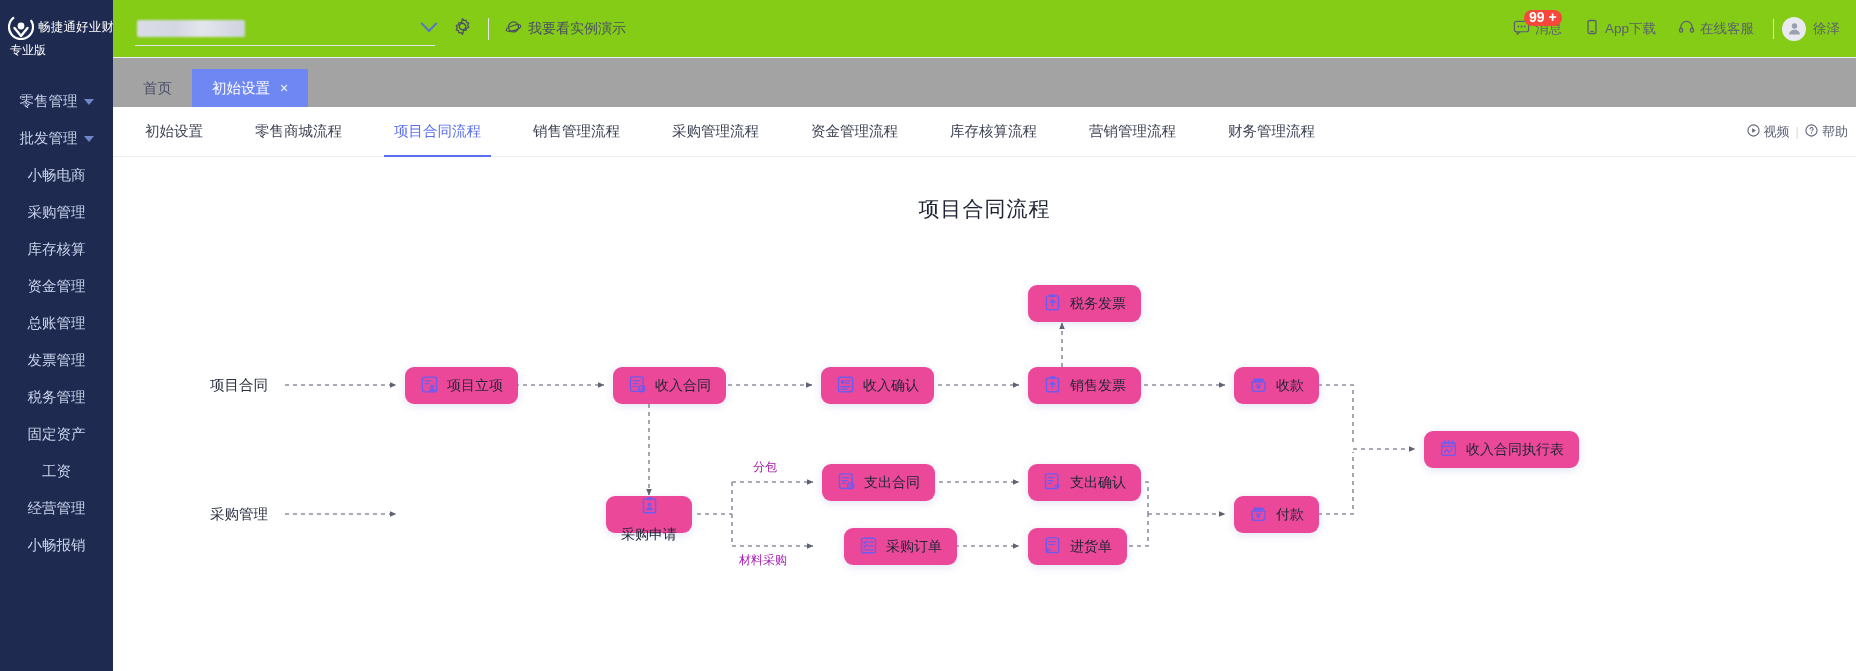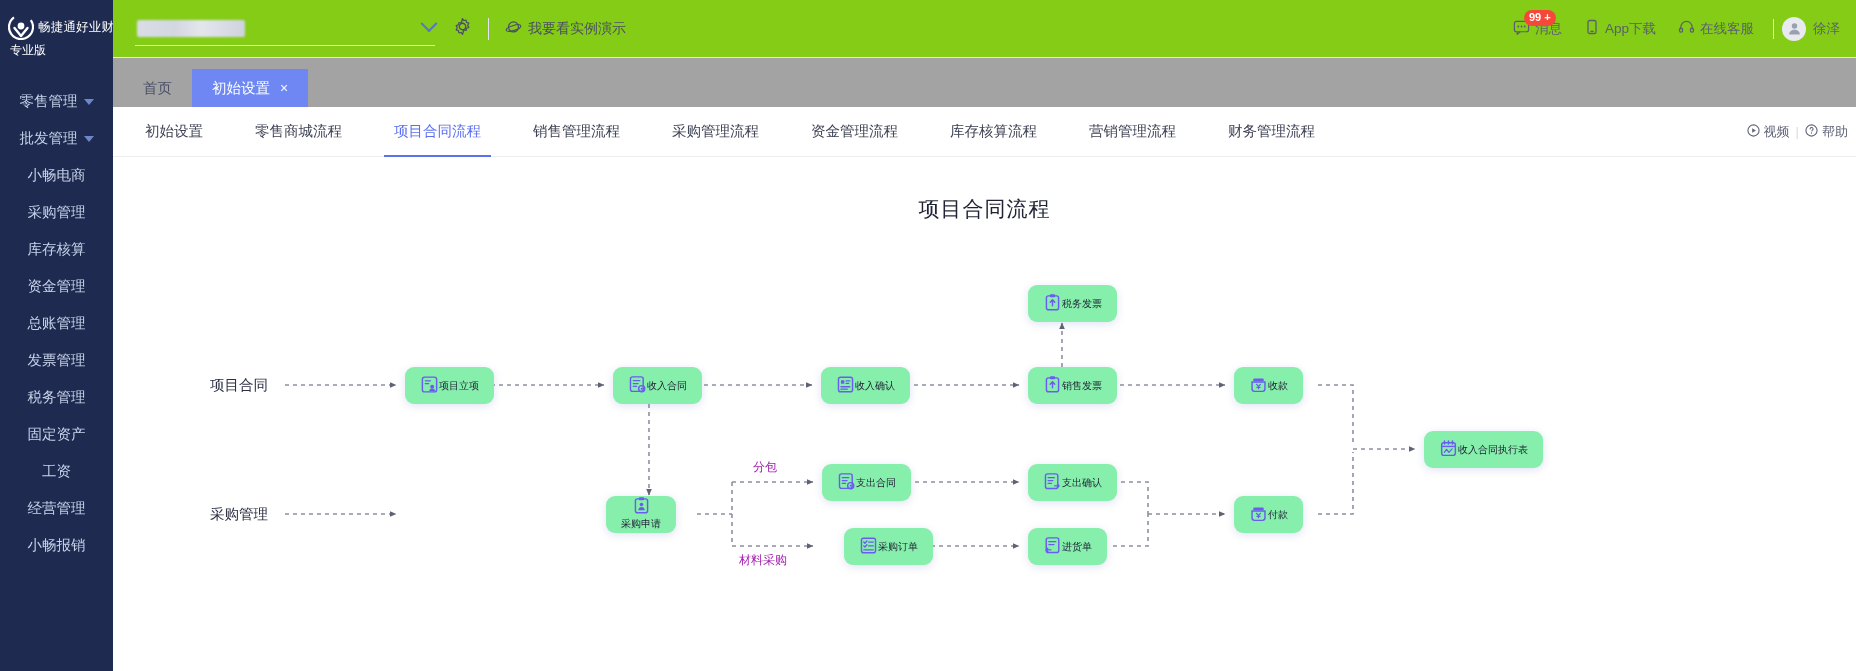--- a/index.html
+++ b/index.html
@@ -68,21 +68,21 @@
   .topbar-right {
     margin-left: auto; display: flex; align-items: center; gap: 0; padding-right: 2px;
   }
   .tr-item {
     display: flex; align-items: center; gap: 5px; font-size: 13.5px;
     color: #5a5f70; cursor: pointer; padding: 0 11px; position: relative;
     white-space: nowrap;
   }
   .badge {
     position: absolute; top: -9px; left: 22px; background: #f5483b; color: #fff;
-    font-size: 11px; line-height: 15px; height: 16px; padding: 0 5px;
+    font-size: 14px; line-height: 15px; height: 16px; padding: 0 5px;
     border-radius: 9px; font-weight: bold; white-space: nowrap;
   }
   .tr-sep { width: 1px; height: 20px; background: #e2e5ee; margin: 0 8px; }
   .avatar {
     width: 24px; height: 24px; border-radius: 50%; background: #e9eaf0;
     display: flex; align-items: center; justify-content: center; flex: 0 0 24px;
   }
   .user-name { font-size: 13.5px; color: #5a5f70; margin-left: 7px; white-space: nowrap; }
 
   
@@ -125,24 +125,24 @@
   .flow-title {
     text-align: center; font-size: 21px; color: #1f2333; margin-top: 38px;
     letter-spacing: 1px;
   }
 
   
   .canvas { position: relative; width: 100%; height: 420px; }
   .canvas svg { position: absolute; left: 0; top: 0; }
 
   .node {
-    position: absolute; display: flex; align-items: center; gap: 0;
-    background: #86efac; border-radius: 9px; padding: 0 15px; height: 37px;
+    position: absolute; display: flex; align-items: center; gap: 8px;
+    background: #ec4899; border-radius: 9px; padding: 0 15px; height: 37px;
     box-shadow: 0 2px 9px rgba(99,110,200,.20); cursor: pointer;
-    white-space: nowrap; font-size: 10px; color: #222738;
+    white-space: nowrap; font-size: 14px; color: #222738;
   }
   .node svg { position: static; flex: 0 0 auto; }
   .row-label {
     position: absolute; font-size: 14.5px; color: #2a2f41; white-space: nowrap;
   }
   .edge-label {
     position: absolute; font-size: 12px; color: #a21caf; white-space: nowrap;
   }
 </style>
 </head>

